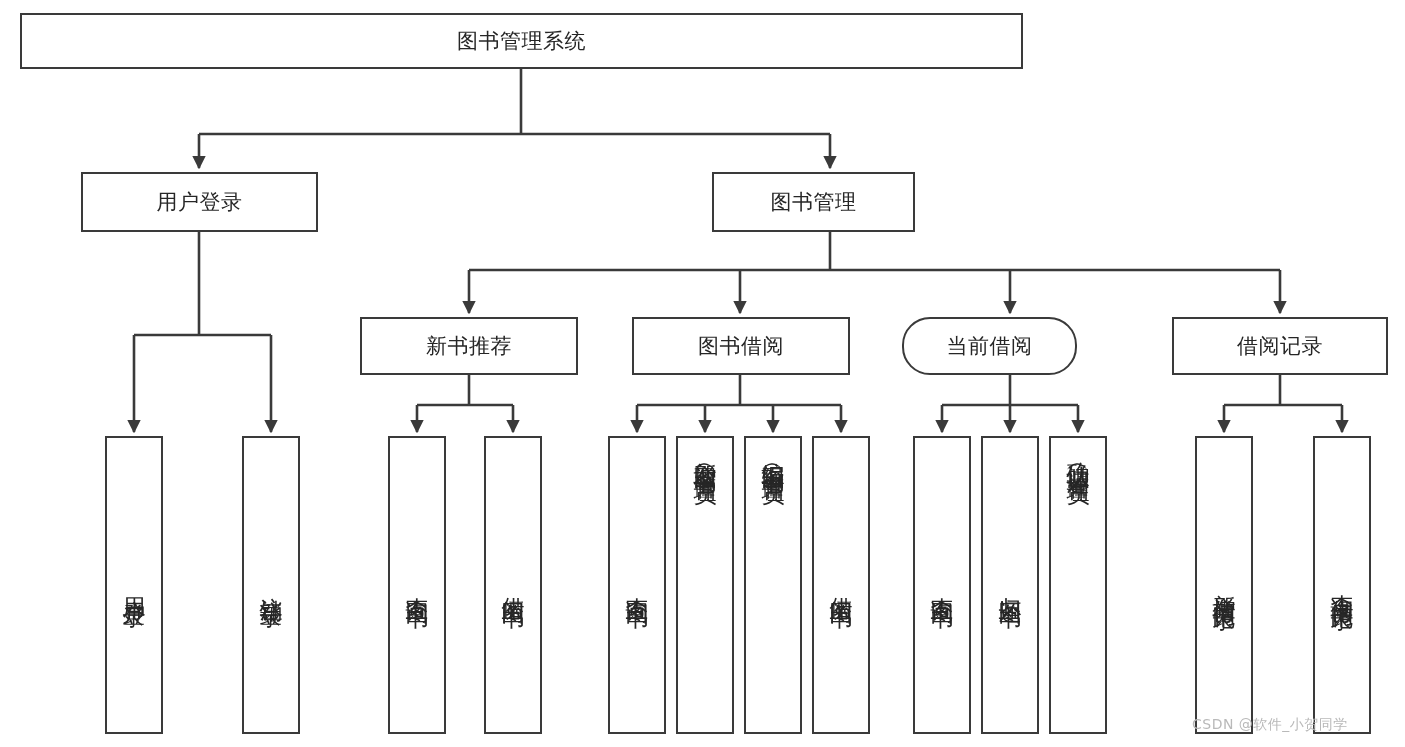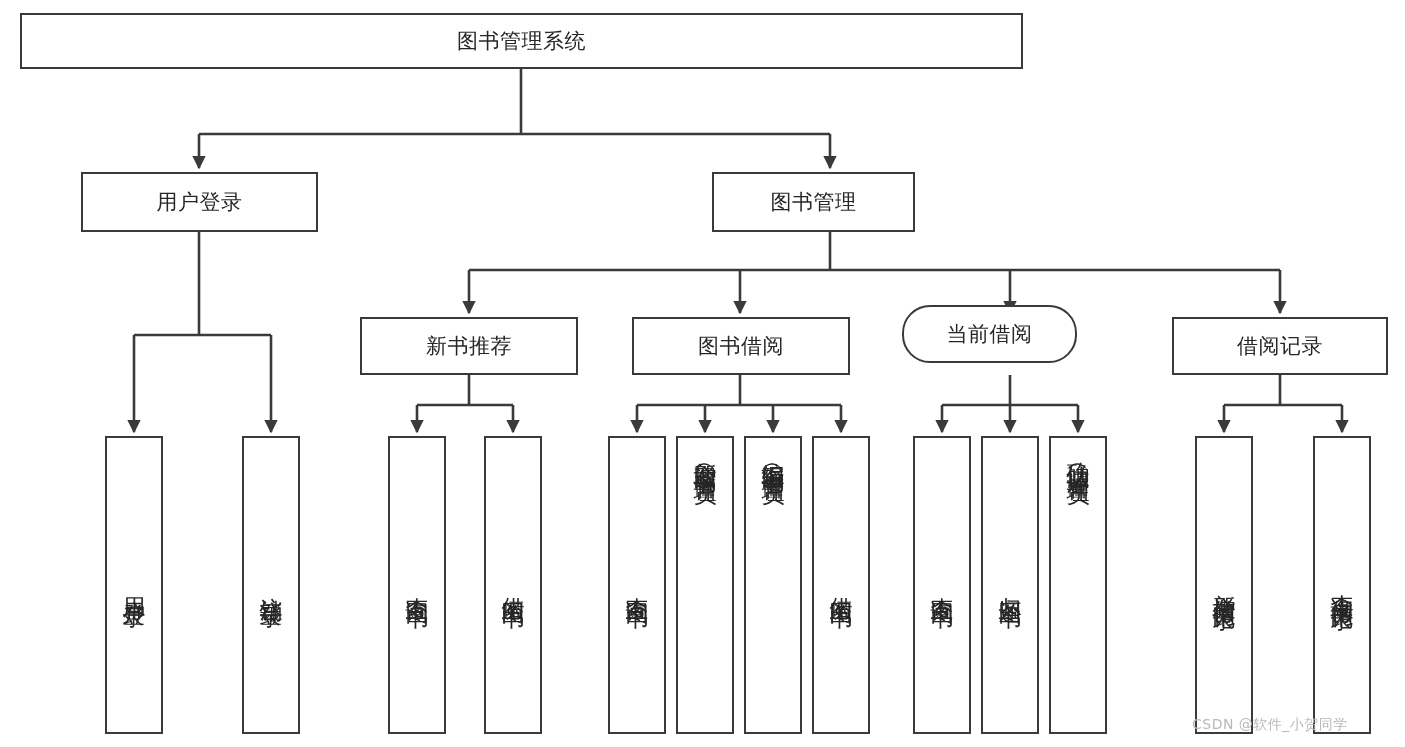--- a/index.html
+++ b/index.html
@@ -142,21 +142,21 @@
   </div>
 
   <div class="node horiz" style="left:632px; top:317px; width:218px; height:58px;">
     <span class="label">图书借阅</span>
   </div>
 
   <div class="node horiz" style="left:360px; top:317px; width:218px; height:58px;">
     <span class="label">新书推荐</span>
   </div>
 
-  <div class="node horiz" style="left:902px; top:305px; width:175px; height:58px;border-radius:28px;">
+  <div class="node horiz" style="left:902px; top:317px; width:175px; height:58px;border-radius:28px;">
     <span class="label">当前借阅</span>
   </div>
 
   <div class="node horiz" style="left:1172px; top:317px; width:216px; height:58px;align-items:center;">
     <span class="label">借阅记录</span>
   </div>
 
   <div class="node vert centered" style="left:105px; top:436px; width:58px; height:298px;">
     <span class="label">用户登录</span>
   </div>

